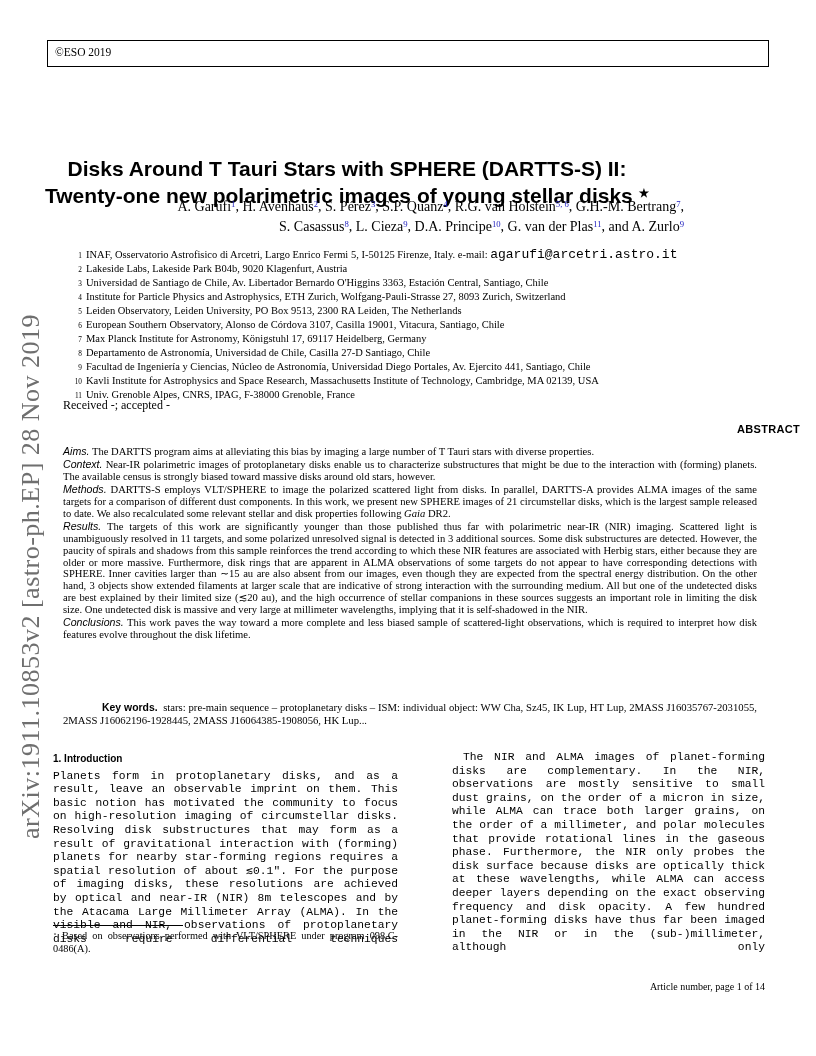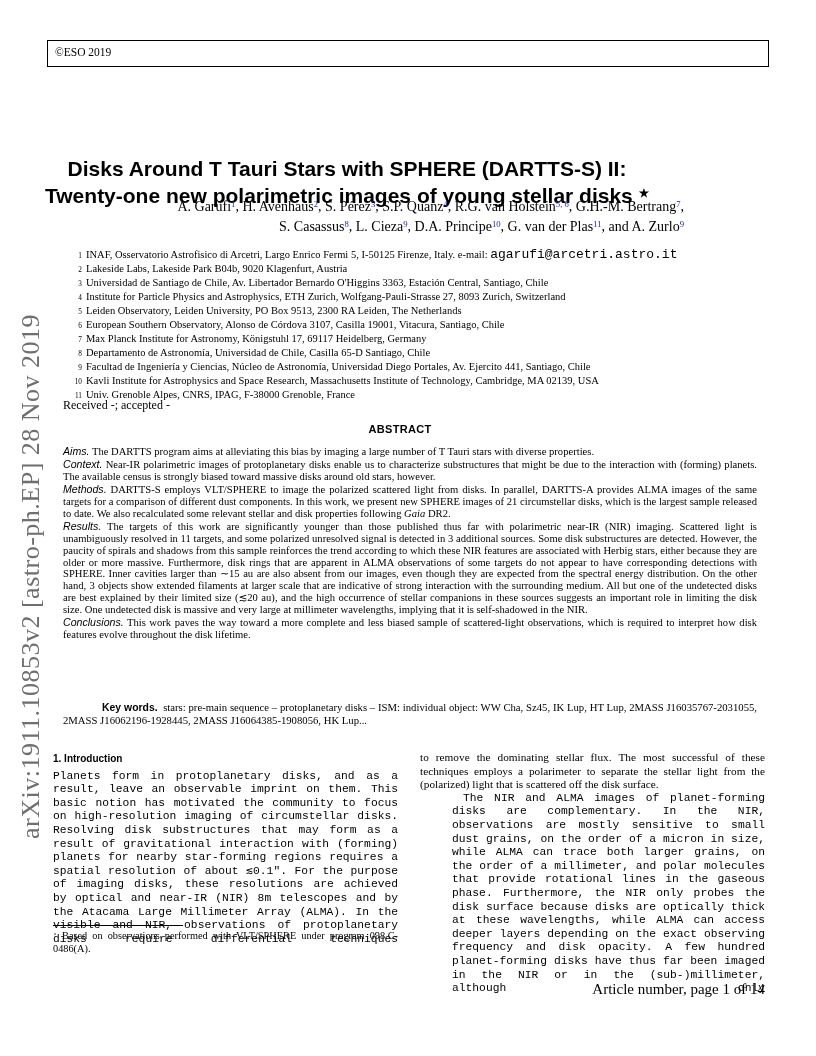--- a/index.html
+++ b/index.html
@@ -30,21 +30,21 @@
 
   
   .affils{position:absolute;top:248px;left:70px;width:690px;font-size:10.5px;line-height:13px;}
   .aff-row{display:flex;}
   .aff-num{flex:0 0 16px;text-align:right;font-size:7.3px;padding-right:4px;padding-top:1px;box-sizing:border-box;}
   .aff-text{flex:1;}
   .mono{font-family:"Liberation Mono",monospace;font-size:13px;}
 
   .received{position:absolute;top:398px;left:63px;font-size:12px;}
 
-  .abs-heading{position:absolute;top:423px;left:0;width:800px;text-align:center;
+  .abs-heading{position:absolute;top:423px;left:0;width:800px;text-align:right;
                font-family:"Liberation Sans",sans-serif;font-weight:bold;font-size:11px;
                letter-spacing:0.3px;}
   .abstract{position:absolute;top:446px;left:63px;width:694px;font-size:10.6px;
             line-height:11.8px;text-align:justify;}
   .abs-p{margin:0 0 1.5px 0;}
   .abs-label{font-family:"Liberation Sans",sans-serif;font-style:italic;}
 
   .keywords{position:absolute;top:701px;left:63px;width:694px;font-size:10.7px;
             line-height:13.2px;text-align:justify;}
   .kw-label{font-family:"Liberation Sans",sans-serif;font-weight:bold;font-size:10.4px;margin-left:39px;}
@@ -56,21 +56,21 @@
           margin:1px 0 4px 0;text-align:left;}
   .col p{margin:0;}
   .col p.indent{text-indent:11px;margin-left:32px;}
   .cont{text-align-last:justify;font-family:Liberation Mono, monospace;}
 
   
   .footnote{position:absolute;top:925px;left:53px;width:345px;font-size:10.3px;
             line-height:12.5px;text-align:justify;}
   .fn-rule{width:130px;border-top:1px solid #000;margin-bottom:4px;}
 
-  .page-footer{position:absolute;top:981px;right:51px;font-size:15px;}
+  .page-footer{position:absolute;top:981px;right:51px;font-size:10px;}
 </style>
 </head>
 <body>
 
 <div class="page">
 
   <div class="arxiv">arXiv:1911.10853v2  [astro-ph.EP]  28 Nov 2019</div>
 
   <div class="header-box">
     <div>©ESO 2019</div>
@@ -110,21 +110,21 @@
       <div class="aff-row">
         <div class="aff-num">6</div>
         <div class="aff-text">European Southern Observatory, Alonso de Córdova 3107, Casilla 19001, Vitacura, Santiago, Chile</div>
       </div>
       <div class="aff-row">
         <div class="aff-num">7</div>
         <div class="aff-text">Max Planck Institute for Astronomy, Königstuhl 17, 69117 Heidelberg, Germany</div>
       </div>
       <div class="aff-row">
         <div class="aff-num">8</div>
-        <div class="aff-text">Departamento de Astronomía, Universidad de Chile, Casilla 65-D Santiago, Chile</div>
+        <div class="aff-text">Departamento de Astronomía, Universidad de Chile, Casilla 27-D Santiago, Chile</div>
       </div>
       <div class="aff-row">
         <div class="aff-num">9</div>
         <div class="aff-text">Facultad de Ingeniería y Ciencias, Núcleo de Astronomía, Universidad Diego Portales, Av. Ejercito 441, Santiago, Chile</div>
       </div>
       <div class="aff-row">
         <div class="aff-num">10</div>
         <div class="aff-text">Kavli Institute for Astrophysics and Space Research, Massachusetts Institute of Technology, Cambridge, MA 02139, USA</div>
       </div>
       <div class="aff-row">
@@ -148,21 +148,20 @@
   <div class="keywords">
     <span class="kw-label">Key words.</span>&nbsp;&nbsp;<span>stars: pre-main sequence – protoplanetary disks – ISM: individual object: WW Cha, Sz45, IK Lup, HT Lup, 2MASS J16035767-2031055, 2MASS J16062196-1928445, 2MASS J16064385-1908056, HK Lup...</span>
   </div>
 
   <div class="columns">
     <div class="col">
       <h2>1. Introduction</h2>
       <p class="cont">Planets form in protoplanetary disks, and as a result, leave an observable imprint on them. This basic notion has motivated the community to focus on high-resolution imaging of circumstellar disks. Resolving disk substructures that may form as a result of gravitational interaction with (forming) planets for nearby star-forming regions requires a spatial resolution of about ≲0.1″. For the purpose of imaging disks, these resolutions are achieved by optical and near-IR (NIR) 8m telescopes and by the Atacama Large Millimeter Array (ALMA). In the visible and NIR, observations of protoplanetary disks require differential techniques</p>
     </div>
     <div class="col">
-      <p>to remove the dominating stellar flux. The most successful of these techniques employs a polarimeter to separate the stellar light from the (polarized) light that is scattered off the disk surface.</p>
       <p class="indent cont">The NIR and ALMA images of planet-forming disks are complementary. In the NIR, observations are mostly sensitive to small dust grains, on the order of a micron in size, while ALMA can trace both larger grains, on the order of a millimeter, and polar molecules that provide rotational lines in the gaseous phase. Furthermore, the NIR only probes the disk surface because disks are optically thick at these wavelengths, while ALMA can access deeper layers depending on the exact observing frequency and disk opacity. A few hundred planet-forming disks have thus far been imaged in the NIR or in the (sub-)millimeter, although only</p>
     </div>
   </div>
 
   <div class="footnote">
     <div class="fn-rule"></div>
     <div><span class="sup">⋆</span> <span>Based on observations performed with VLT/SPHERE under program 098.C-0486(A).</span></div>
   </div>
 
   <div class="page-footer">Article number, page 1 of 14</div>

